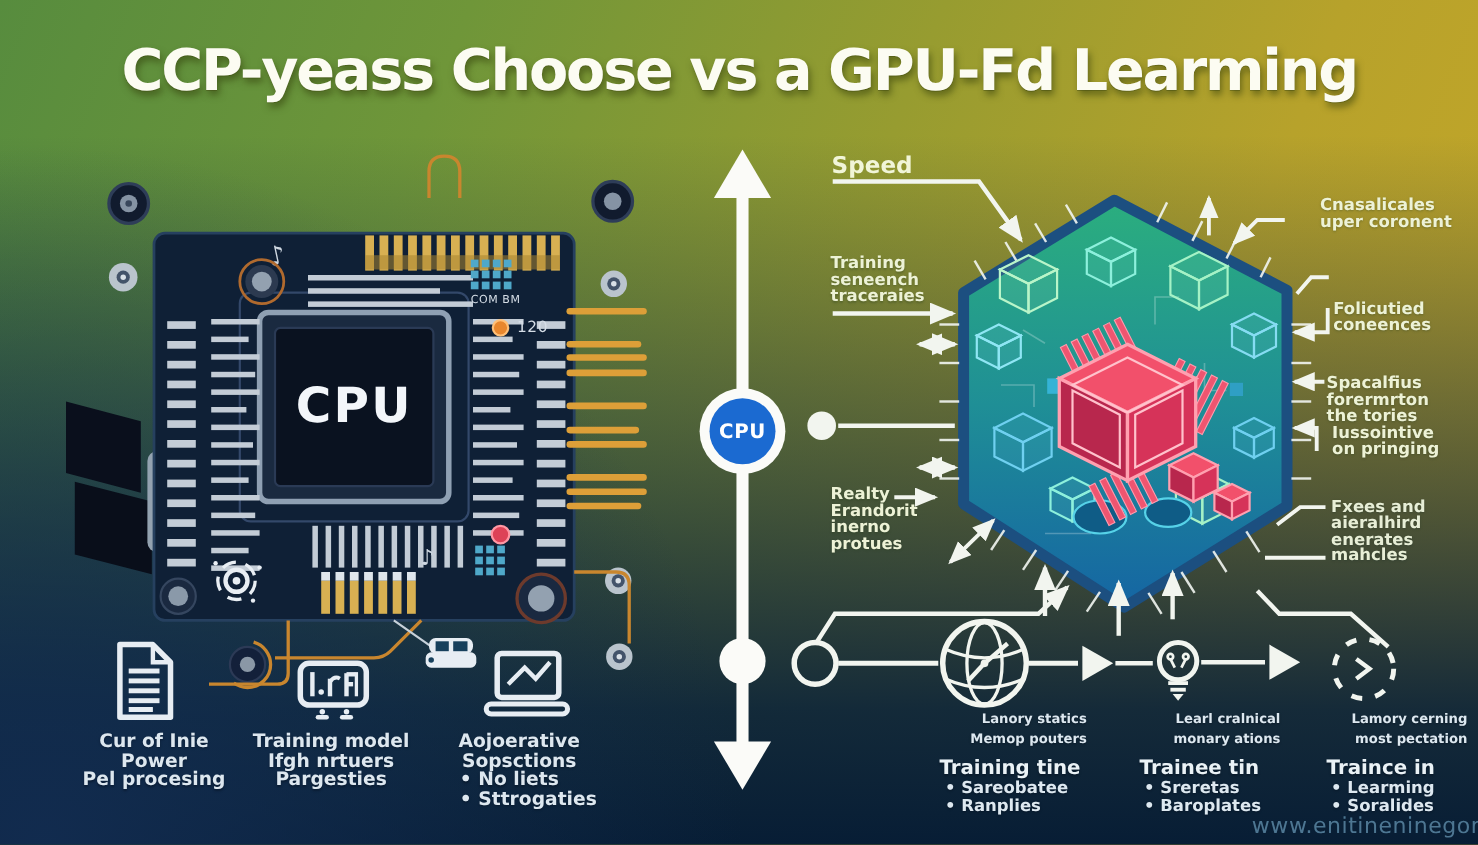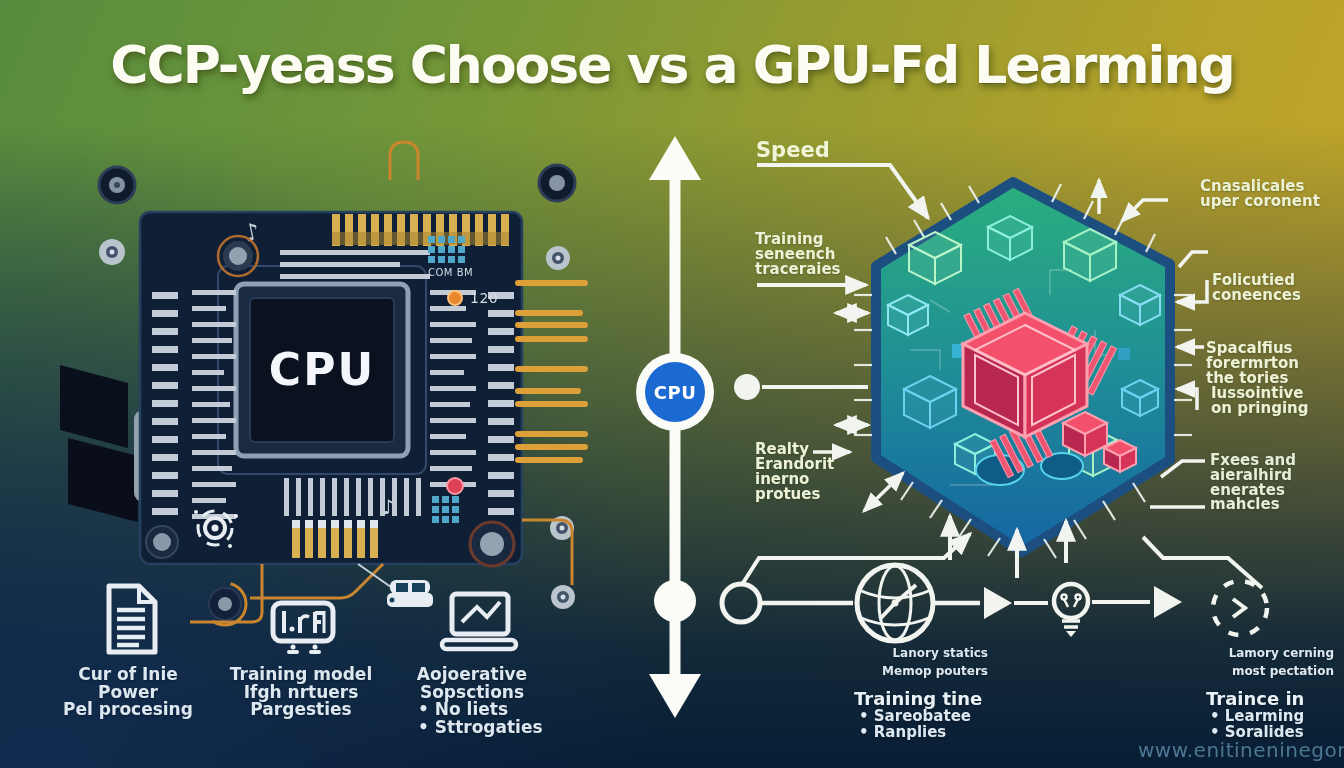--- a/index.html
+++ b/index.html
@@ -543,21 +543,21 @@
   <div>Iussointive</div>
   <div>on pringing</div>
 </div>
 <div class="t lab2" style="left:1210px;top:453px;">
   <div>Fxees and</div>
   <div>aieralhird</div>
   <div>enerates</div>
   <div>mahcles</div>
 </div>
 
-<div class="t feat" style="left:50px;top:666px;">
+<div class="t feat" style="left:62px;top:666px;">
   <div>Cur of Inie</div>
   <div>Power</div>
   <div>Pel procesing</div>
 </div>
 <div class="t feat" style="left:223px;top:666px;">
   <div>Training model</div>
   <div>Ifgh nrtuers</div>
   <div>Pargesties</div>
 </div>
 <div class="t feat" style="left:394px;top:666px;">
@@ -567,20 +567,27 @@
   <div class="bl">• Sttrogaties</div>
 </div>
 
 <div class="t grp" style="left:812px;top:644px;">
   <div class="cap">Lanory statics</div>
   <div class="cap">Memop pouters</div>
   <div class="hd" style="padding-left:42px;">Training tine</div>
   <div class="bu" style="padding-left:47px;">• Sareobatee</div>
   <div class="bu" style="padding-left:47px;">• Ranplies</div>
 </div>
+<div class="t grp" style="left:988px;top:644px;">
+  <div class="cap">Learl cralnical</div>
+  <div class="cap">monary ations</div>
+  <div class="hd" style="padding-left:48px;">Trainee tin</div>
+  <div class="bu" style="padding-left:52px;">• Sreretas</div>
+  <div class="bu" style="padding-left:52px;">• Baroplates</div>
+</div>
 <div class="t grp" style="left:1158px;top:644px;">
   <div class="cap">Lamory cerning</div>
   <div class="cap">most pectation</div>
   <div class="hd" style="padding-left:48px;">Traince in</div>
   <div class="bu" style="padding-left:52px;">• Learming</div>
   <div class="bu" style="padding-left:52px;">• Soralides</div>
 </div>
 
 <div class="t wm" style="left:1138px;top:738px;">www.enitineninegorie.com</div>
 

